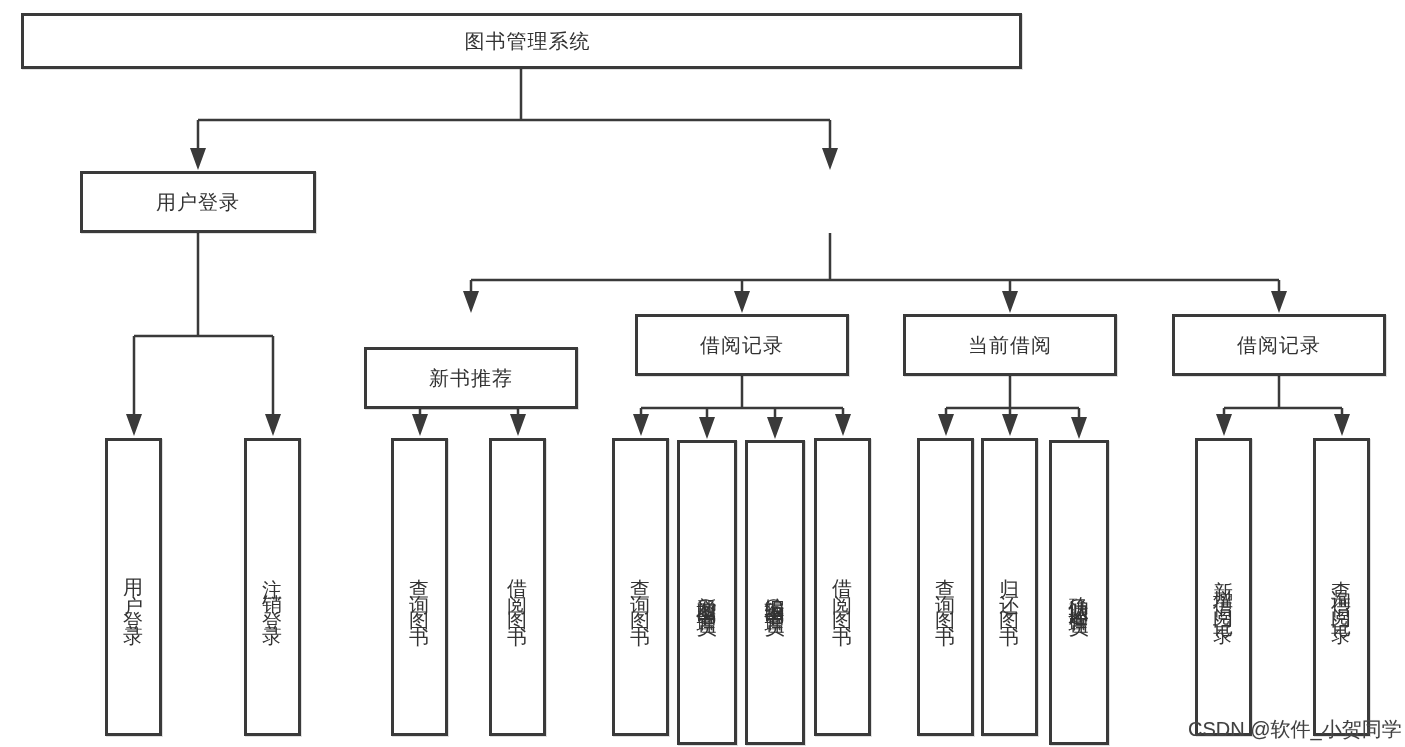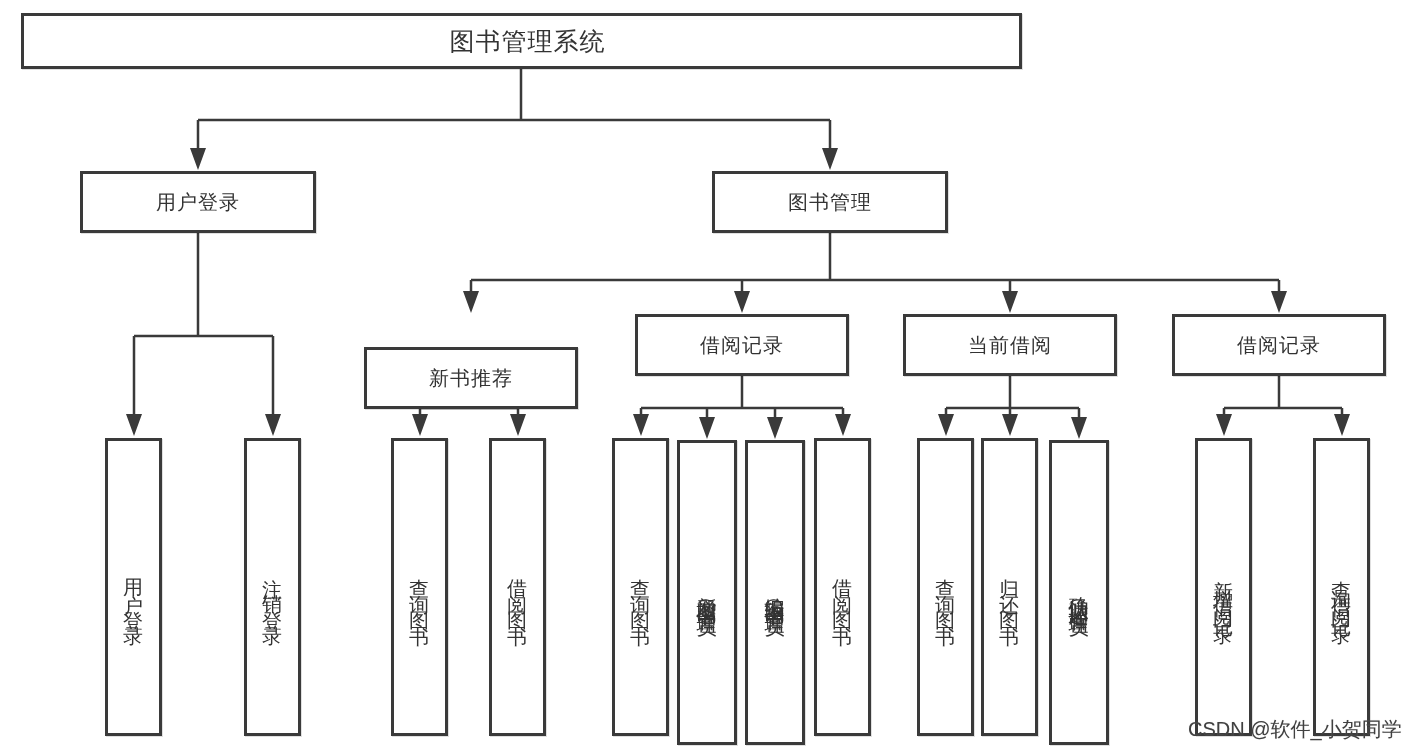--- a/index.html
+++ b/index.html
@@ -24,21 +24,21 @@
     border: 3px solid #3a3a3a;
     display: flex;
     align-items: center;
     justify-content: center;
     color: #333333;
     box-shadow: 1px 1px 0 rgba(0,0,0,0.12);
   }
   .node { height: 62px; font-size: 20px; font-weight: 500; letter-spacing: 1px; }
   .root-box {
     left: 21px; top: 13px; width: 1001px; height: 56px;
-    font-size: 25px; font-weight: 500; letter-spacing: 1px; padding-left: 12px;
+    font-size: 20px; font-weight: 500; letter-spacing: 1px; padding-left: 12px;
   }
   .lvl2 { top: 171px; width: 236px; }
   .lvl3 { top: 314px; width: 214px; }
   .leaf { top: 438px; width: 57px; height: 298px; }
   .leaf.tall { top: 440px; width: 60px; height: 305px; }
   .vtext {
     writing-mode: vertical-rl;
     font-size: 20px;
     font-weight: 500;
     color: #333333;
@@ -82,23 +82,20 @@
          M1071 417 L1087 417 L1079 439 Z
          M1216 414 L1232 414 L1224 436 Z  M1334 414 L1350 414 L1342 436 Z" fill="#3a3a3a" stroke="none"></path>
   </svg>
 
   <div class="box root-box">
     <span>图书管理系统</span>
   </div>
 
   <div class="box node lvl2" style="left:80px;">
     <span>用户登录</span>
-  </div>
-  <div class="box node lvl2" style="left:712px;">
-    <span>图书管理</span>
   </div>
 
   <div class="box node lvl3" style="left:364px;margin-top:33px;">
     <span>新书推荐</span>
   </div>
   <div class="box node lvl3" style="left:635px;">
     <span>借阅记录</span>
   </div>
   <div class="box node lvl3" style="left:903px;">
     <span>当前借阅</span>

